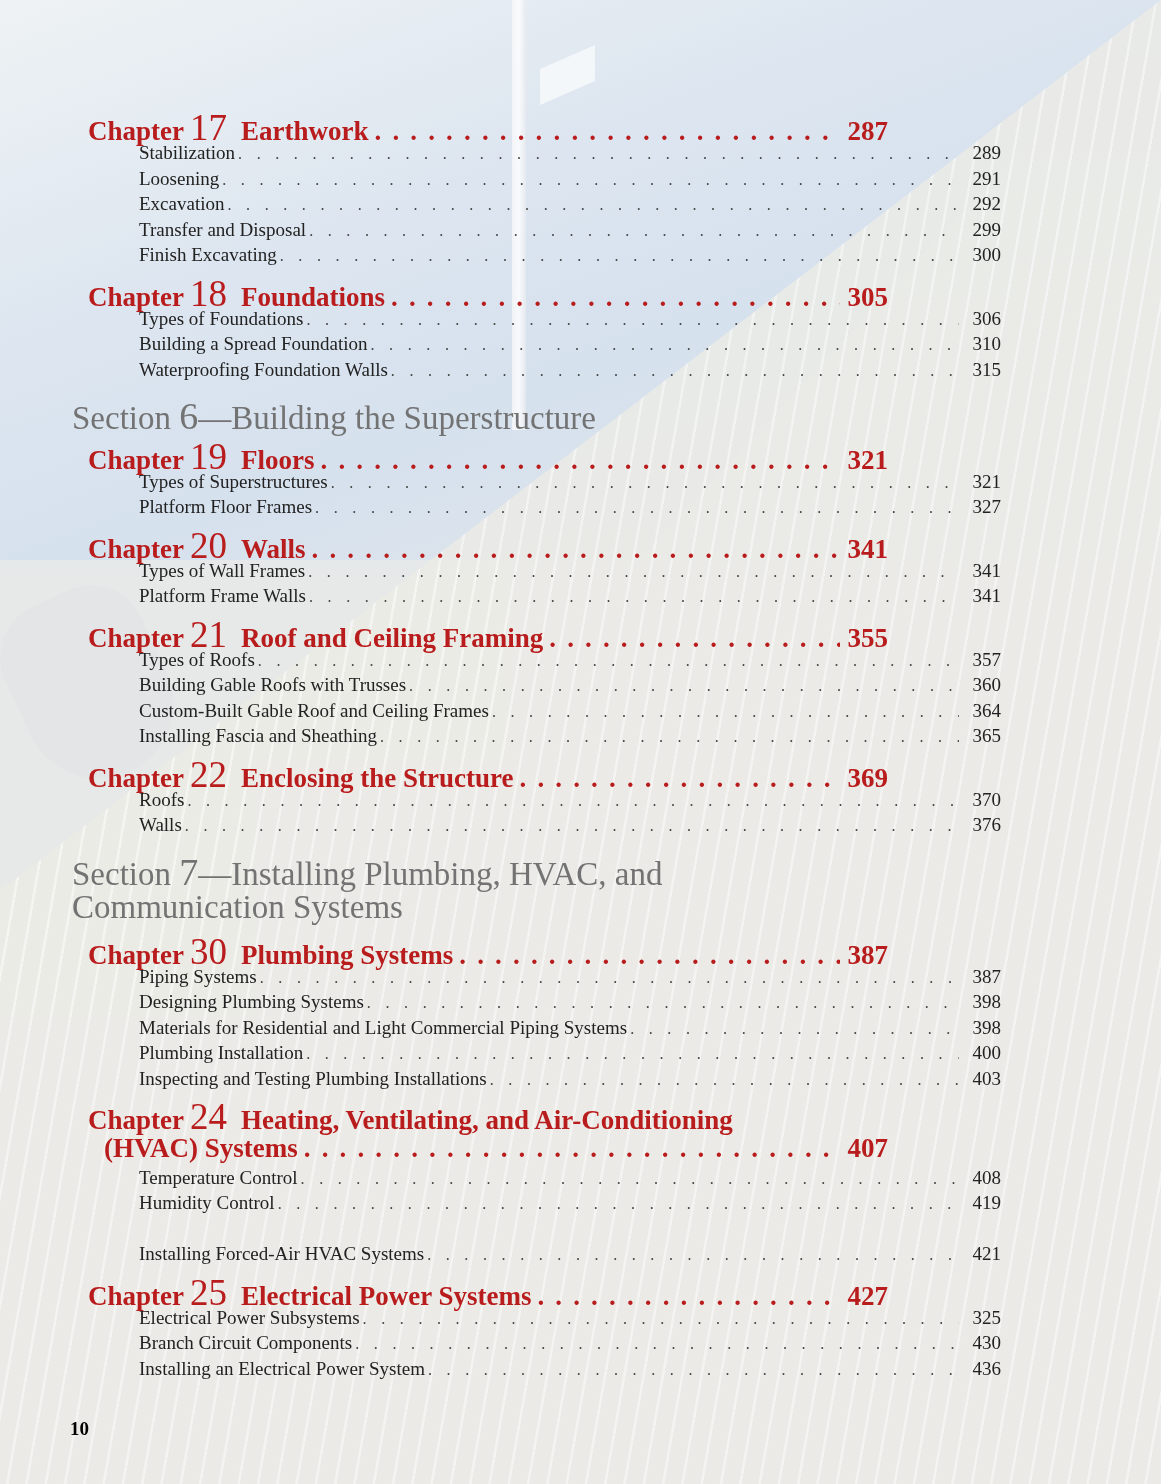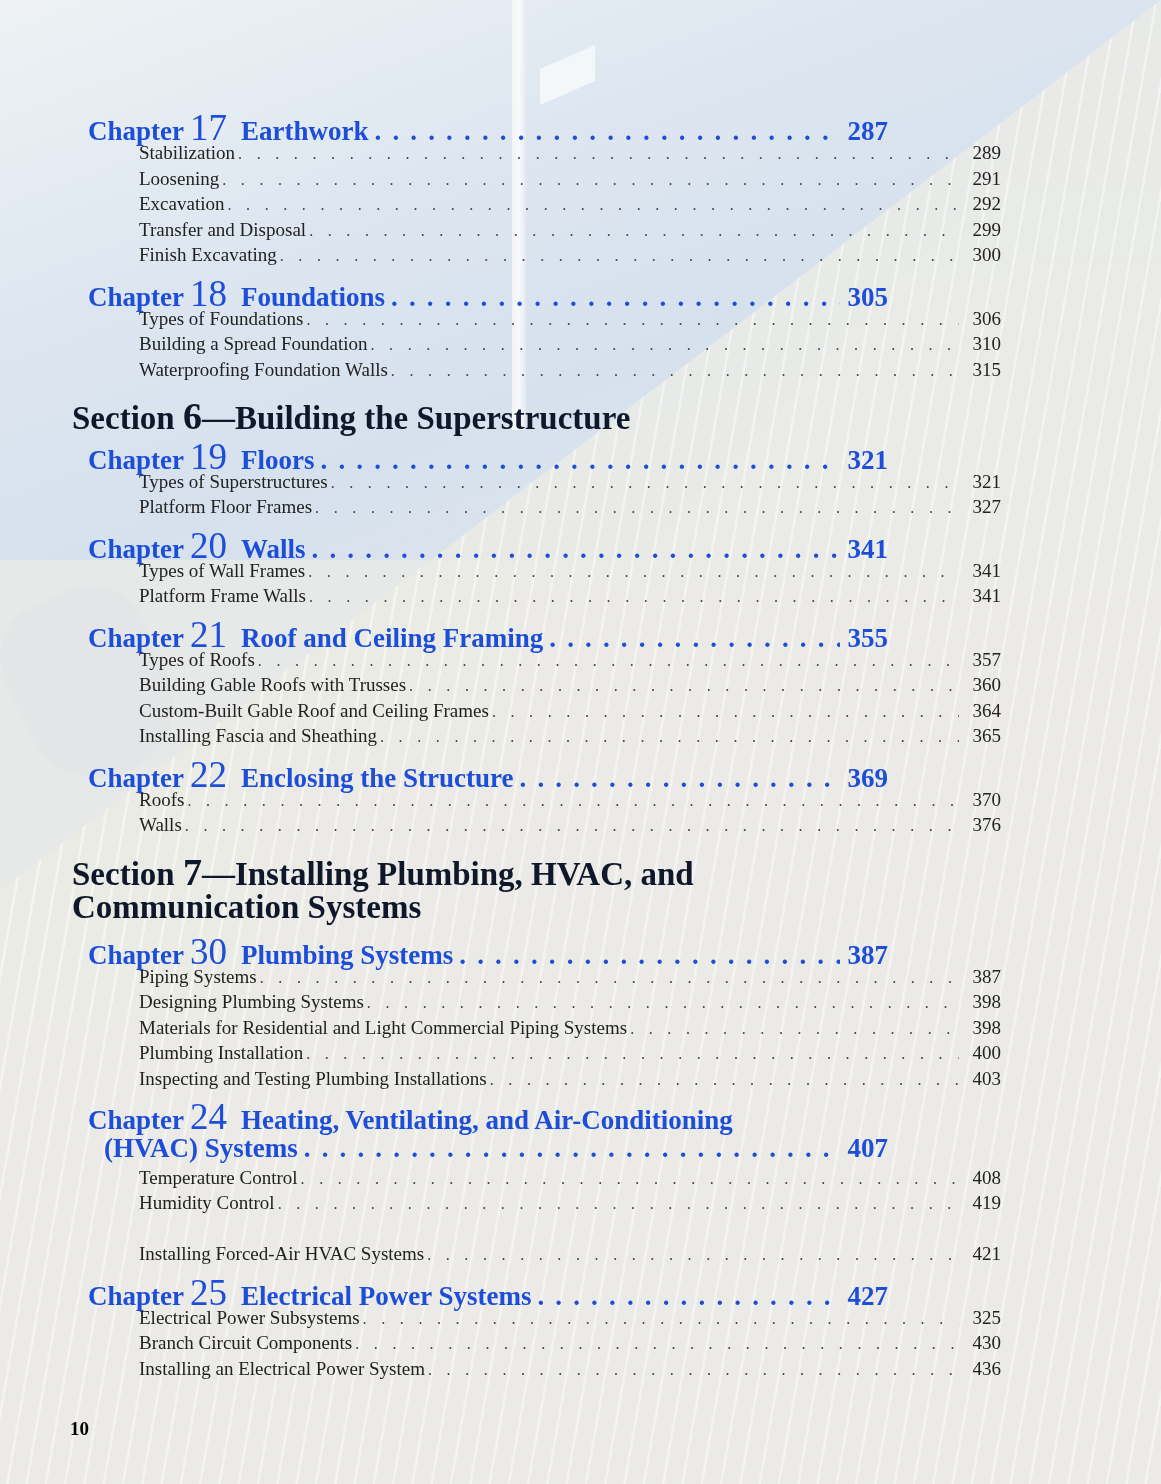--- a/index.html
+++ b/index.html
@@ -38,21 +38,21 @@
   .dish {
     position: absolute; z-index: 0; left: 15px; top: 590px; width: 150px; height: 190px;
     border-radius: 60px 60px 80px 80px; background: #e2e4e6; opacity: .8;
     transform: rotate(-25deg);
   }
   .content { position: absolute; inset: 0; z-index: 1; }
 
   .row { position: absolute; white-space: nowrap; }
   .chapter {
     left: 88px; width: 800px; height: 34px;
-    color: #1d4ed8; font-weight: bold; font-size: 27px;
+    color: #b91c1c; font-weight: bold; font-size: 27px;
     display: flex; align-items: baseline;
   }
   .chapter .ch-word { font-weight: bold; }
   .chapter .ch-num { font-size: 37px; margin-left: 6px; margin-right: 14px; font-weight: normal; }
   .chapter .ch-title { }
   .chapter .leader {
     flex: 1; overflow: hidden; margin: 0 8px 0 6px; letter-spacing: 0;
     font-size: 27px;
   }
   .chapter .leader::before {
@@ -70,21 +70,21 @@
   .topic .leader {
     flex: 1; overflow: hidden; margin: 0 10px 0 3px; color: #444;
   }
   .topic .leader::before {
     content: ". . . . . . . . . . . . . . . . . . . . . . . . . . . . . . . . . . . . . . . . . . . . . . . . . . . . . . . . . . . . . . . . . . . . . . . . . . . . . . . . . . . . . . . . .";
     white-space: pre; letter-spacing: 5.3px; font-size: 16px;
   }
   .topic .pg { width: 32px; text-align: right; }
 
   .section {
-    left: 72px; color: #0f172a; font-weight: bold; font-size: 33px;
+    left: 72px; color: #737373; font-weight: normal; font-size: 33px;
   }
   .section .sec-num { font-size: 38px; }
 
   .page-num {
     left: 70px; top: 1418px; font-size: 19px; font-weight: bold; color: #000000;
   }
 </style>
 </head>
 <body>
 

